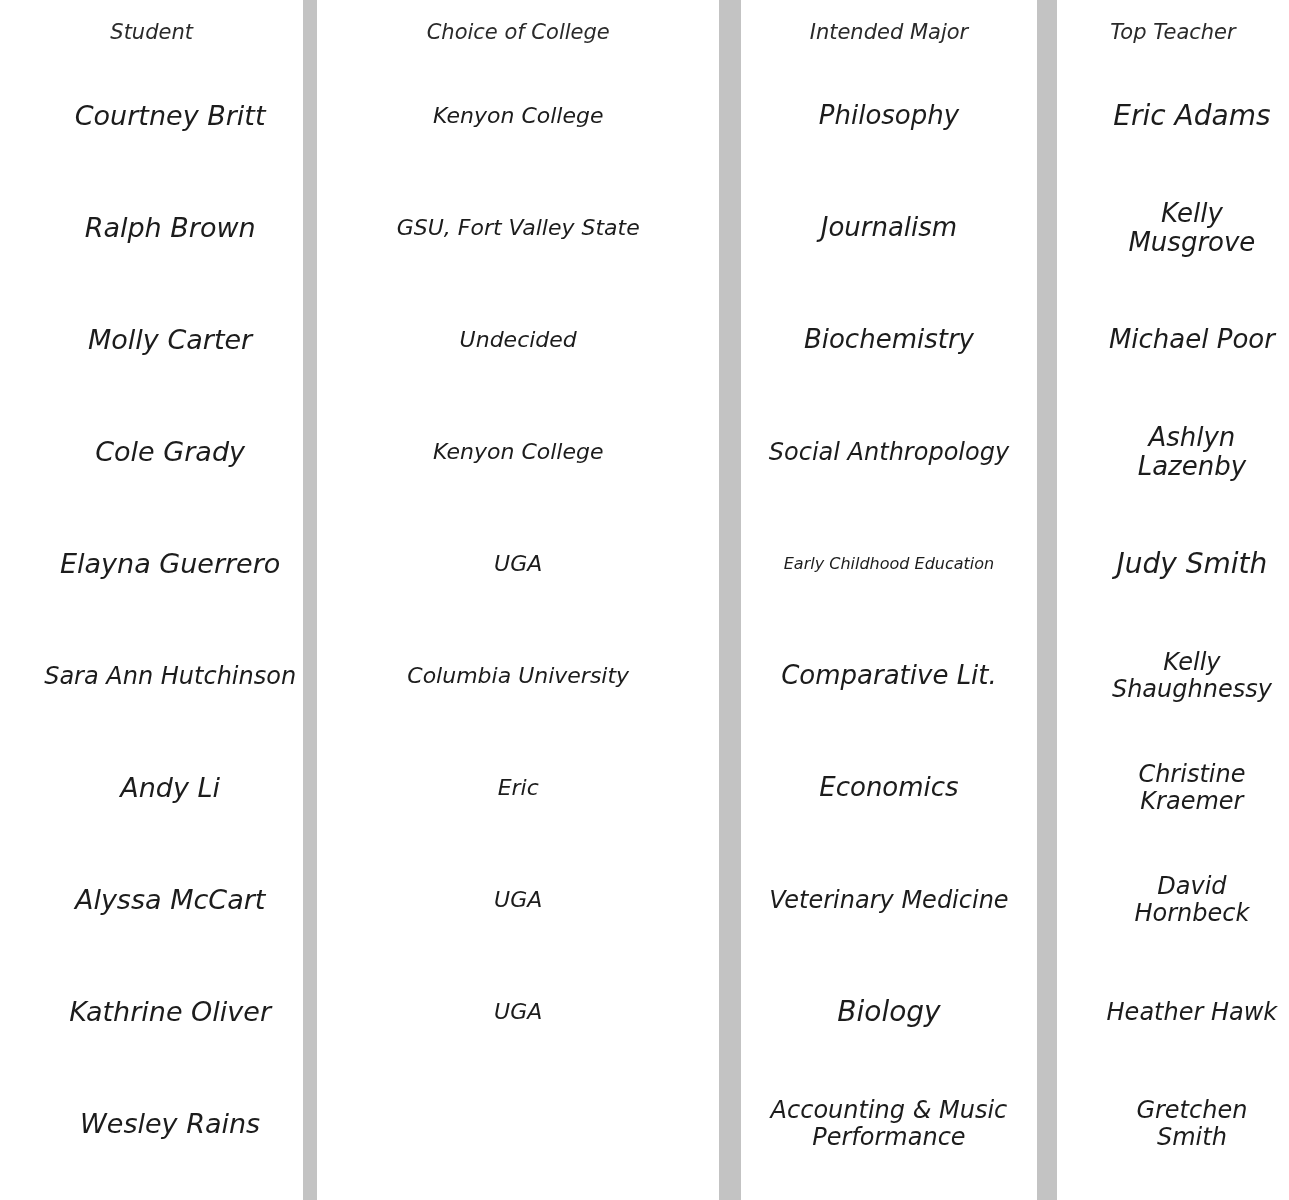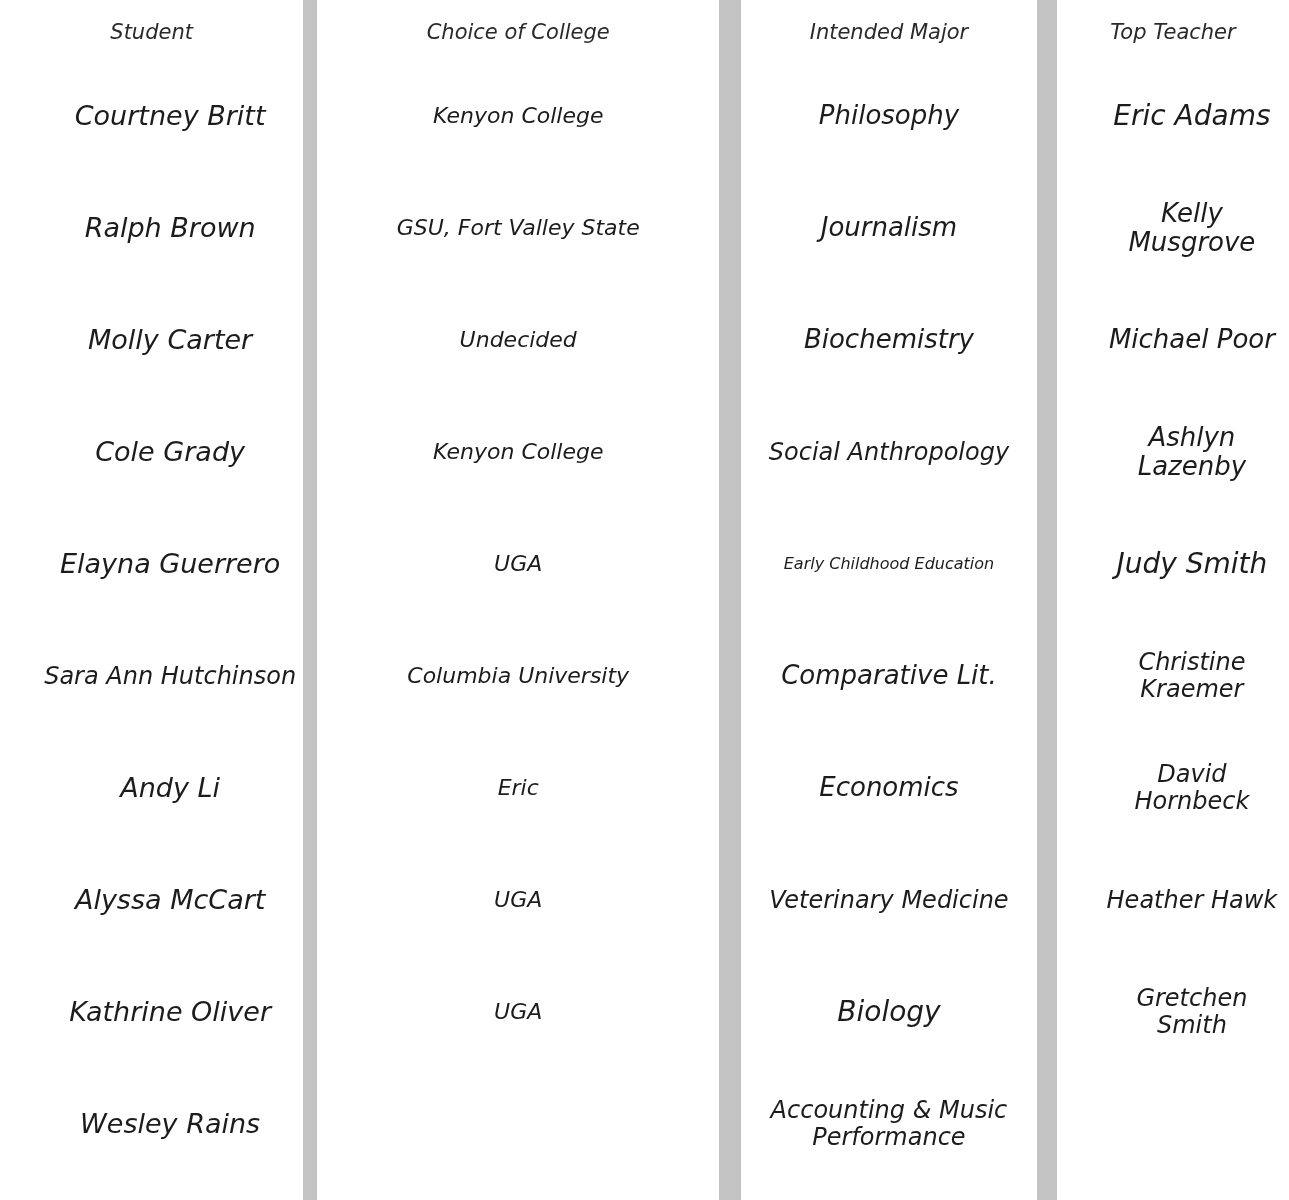--- a/index.html
+++ b/index.html
@@ -126,19 +126,20 @@
 Performance</div>
   </div>
 
   <div class="column col-3">
     <div class="cell header-cell">Top Teacher</div>
     <div class="cell body-cell r0 fs-lg">Eric Adams</div>
     <div class="cell body-cell">Kelly Musgrove</div>
     <div class="cell body-cell">Michael Poor</div>
     <div class="cell body-cell">Ashlyn Lazenby</div>
     <div class="cell body-cell fs-lg">Judy Smith</div>
+    <div class="cell body-cell fs-md">Kelly Shaughnessy</div>
     <div class="cell body-cell fs-md">Christine Kraemer</div>
     <div class="cell body-cell fs-md">David Hornbeck</div>
     <div class="cell body-cell fs-md">Heather Hawk</div>
     <div class="cell body-cell fs-md">Gretchen Smith</div>
   </div>
 
 </div>
 
 </body></html>

